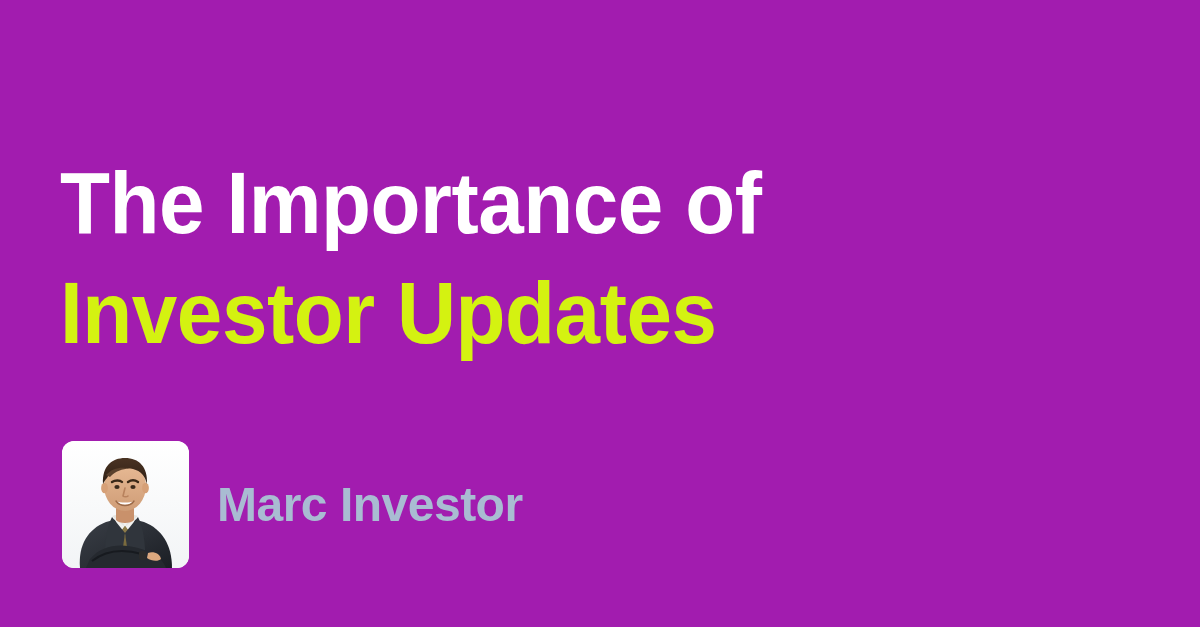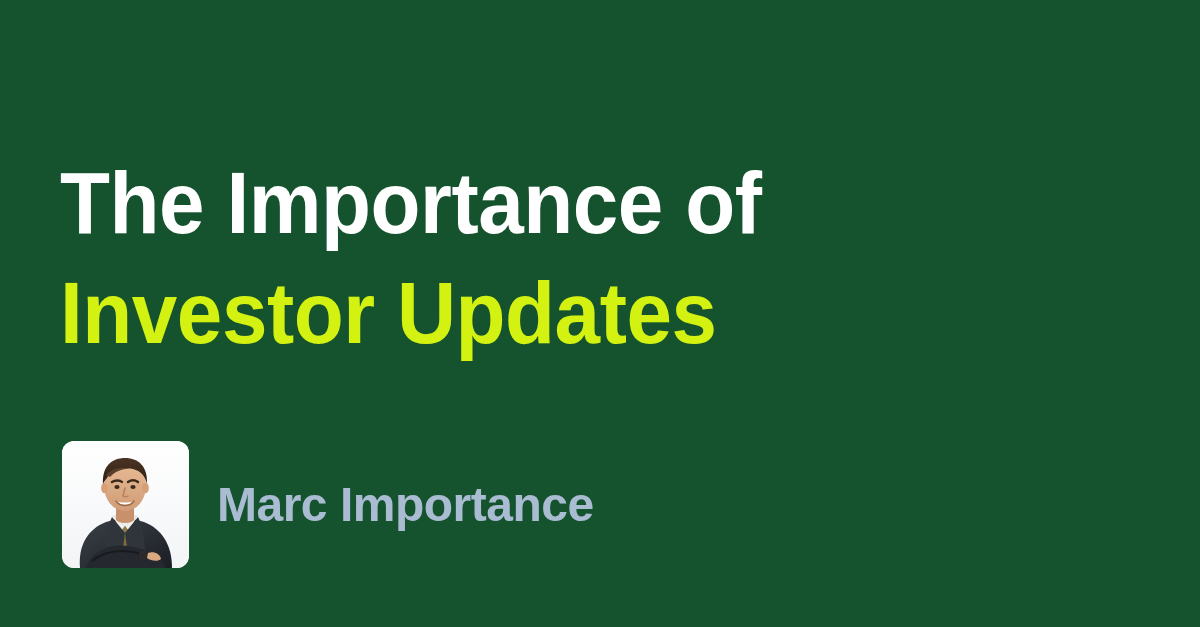--- a/index.html
+++ b/index.html
@@ -9,21 +9,21 @@
     background: #04407d;
   }
   body {
     font-family: "Liberation Sans", "DejaVu Sans", sans-serif;
   }
 
   .banner {
     position: relative;
     width: 1200px;
     height: 627px;
-    background: #14532d;
+    background: #a21caf;
     overflow: hidden;
     box-sizing: border-box;
   }
 
   
   .title-block {
     position: absolute;
     left: 60px;
     top: 148px;
     width: 840px;
@@ -163,16 +163,16 @@
           <ellipse cx="71" cy="46" rx="2.6" ry="1.9" fill="#3b2a1c"></ellipse>
 
           <path d="M63 47 L61 55 C62 56 65 56 66 55" fill="none" stroke="#b8825d" stroke-width="1.6" stroke-linecap="round"></path>
 
           <path d="M54 60 C58 65 68 65 72 60 C68 62 58 62 54 60 Z" fill="#ffffff"></path>
           <path d="M54 60 C58 66 68 66 72 60" fill="none" stroke="#9c6a48" stroke-width="1.4" stroke-linecap="round"></path>
         </g>
       </svg>
     </div>
 
-    <div class="author-name">Marc Importance</div>
+    <div class="author-name">Marc Investor</div>
   </div>
 
 </div>
 
 </body></html>

